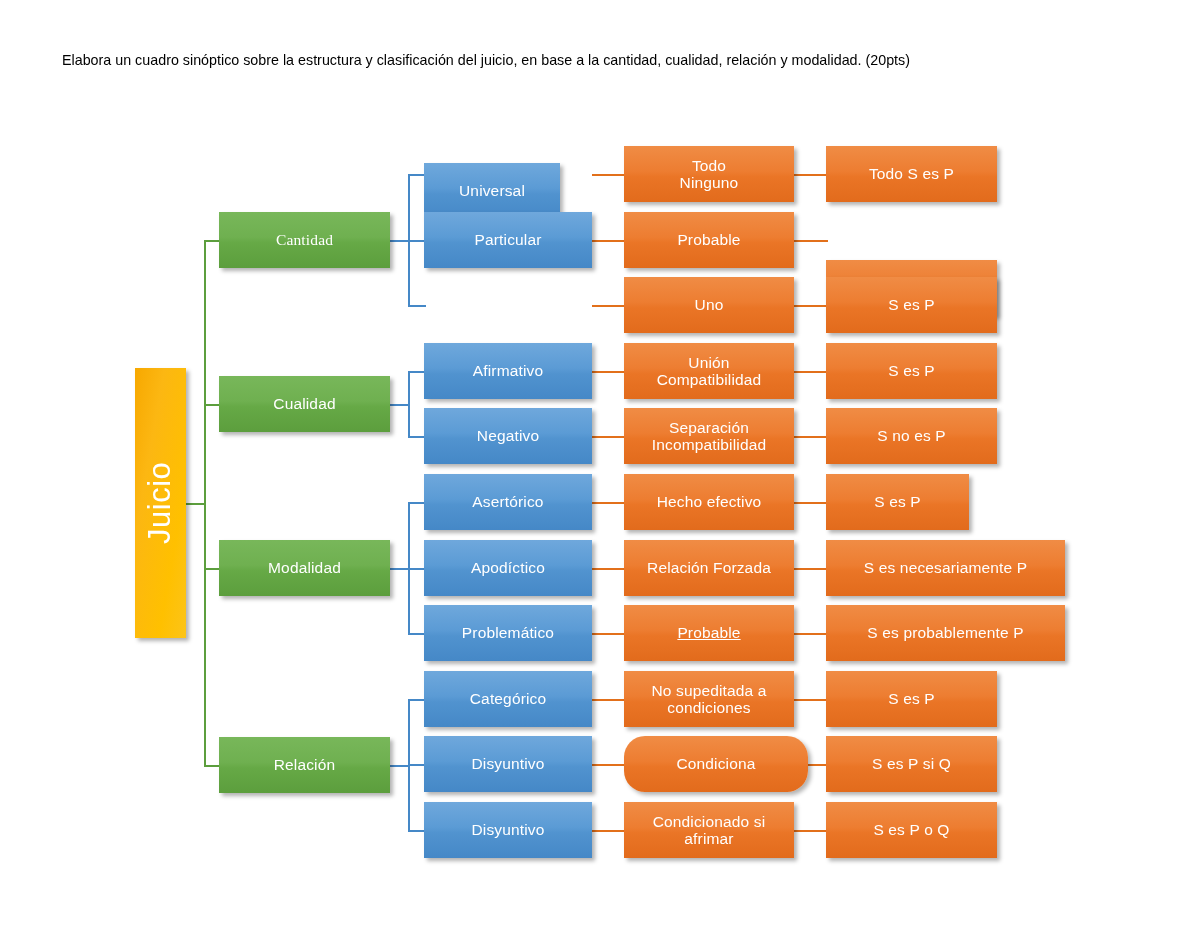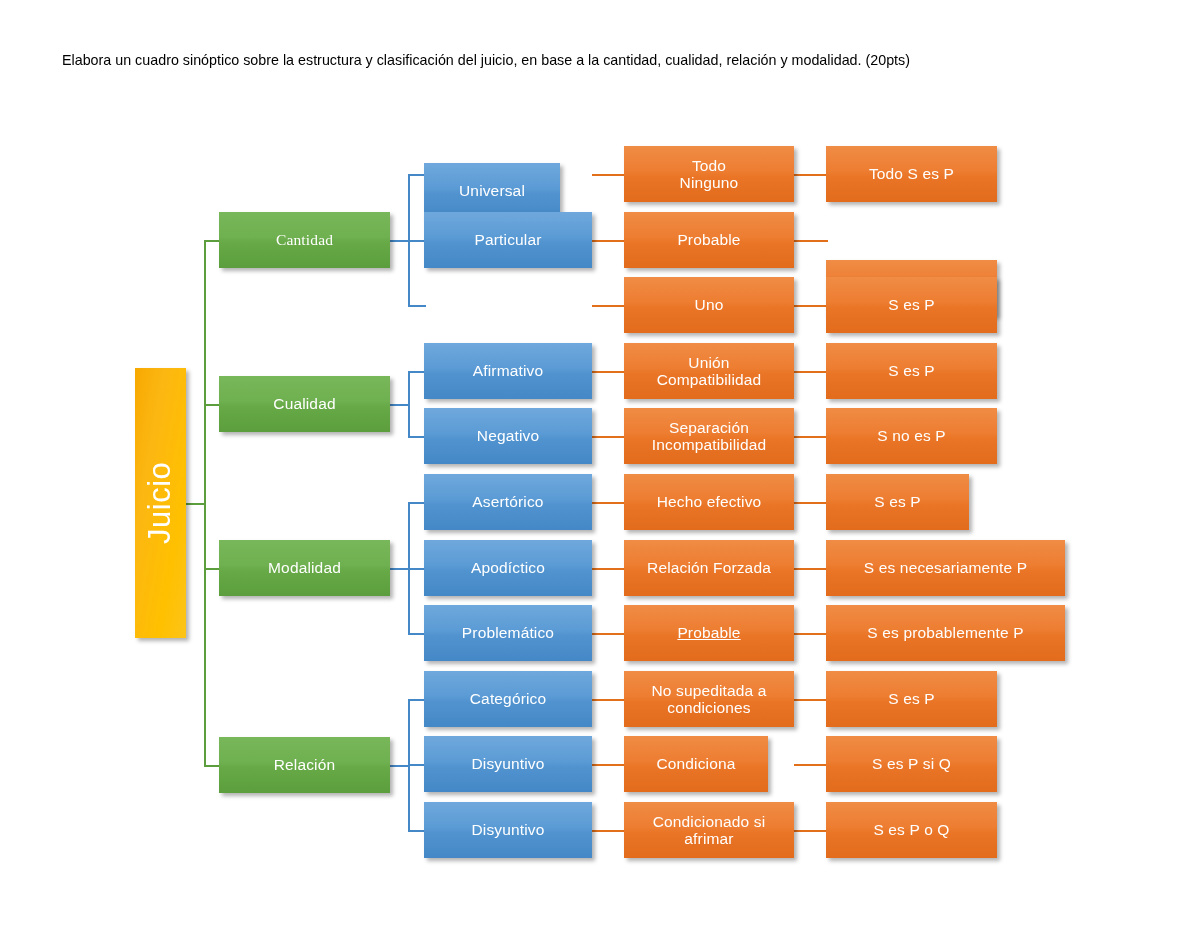--- a/index.html
+++ b/index.html
@@ -231,21 +231,21 @@
     </div>
     <div class="conn h c-orange" style="left: 794px; top: 699px; width: 34px;"></div>
     <div class="node det" style="left: 826px; top: 671px; width: 171px; height: 56px;">
       <span class="lbl">S es P</span>
     </div>
     <div class="conn h c-blue" style="left: 408px; top: 764px; width: 18px;"></div>
     <div class="node sub" style="left: 424px; top: 736px; width: 168px; height: 56px;">
       <span class="lbl">Disyuntivo</span>
     </div>
     <div class="conn h c-orange" style="left: 592px; top: 764px; width: 34px;"></div>
-    <div class="node det" style="left: 624px; top: 736px; width: 144px; height: 56px;">
+    <div class="node det" style="left: 624px; top: 736px; width: 184px; height: 56px; border-radius: 21px;">
       <span class="lbl" style="white-space: pre-line;">Condiciona</span>
     </div>
     <div class="conn h c-orange" style="left: 794px; top: 764px; width: 34px;"></div>
     <div class="node det" style="left: 826px; top: 736px; width: 171px; height: 56px;">
       <span class="lbl">S es P si Q</span>
     </div>
     <div class="conn h c-blue" style="left: 408px; top: 830px; width: 18px;"></div>
     <div class="node sub" style="left: 424px; top: 802px; width: 168px; height: 56px;">
       <span class="lbl">Disyuntivo</span>
     </div>

